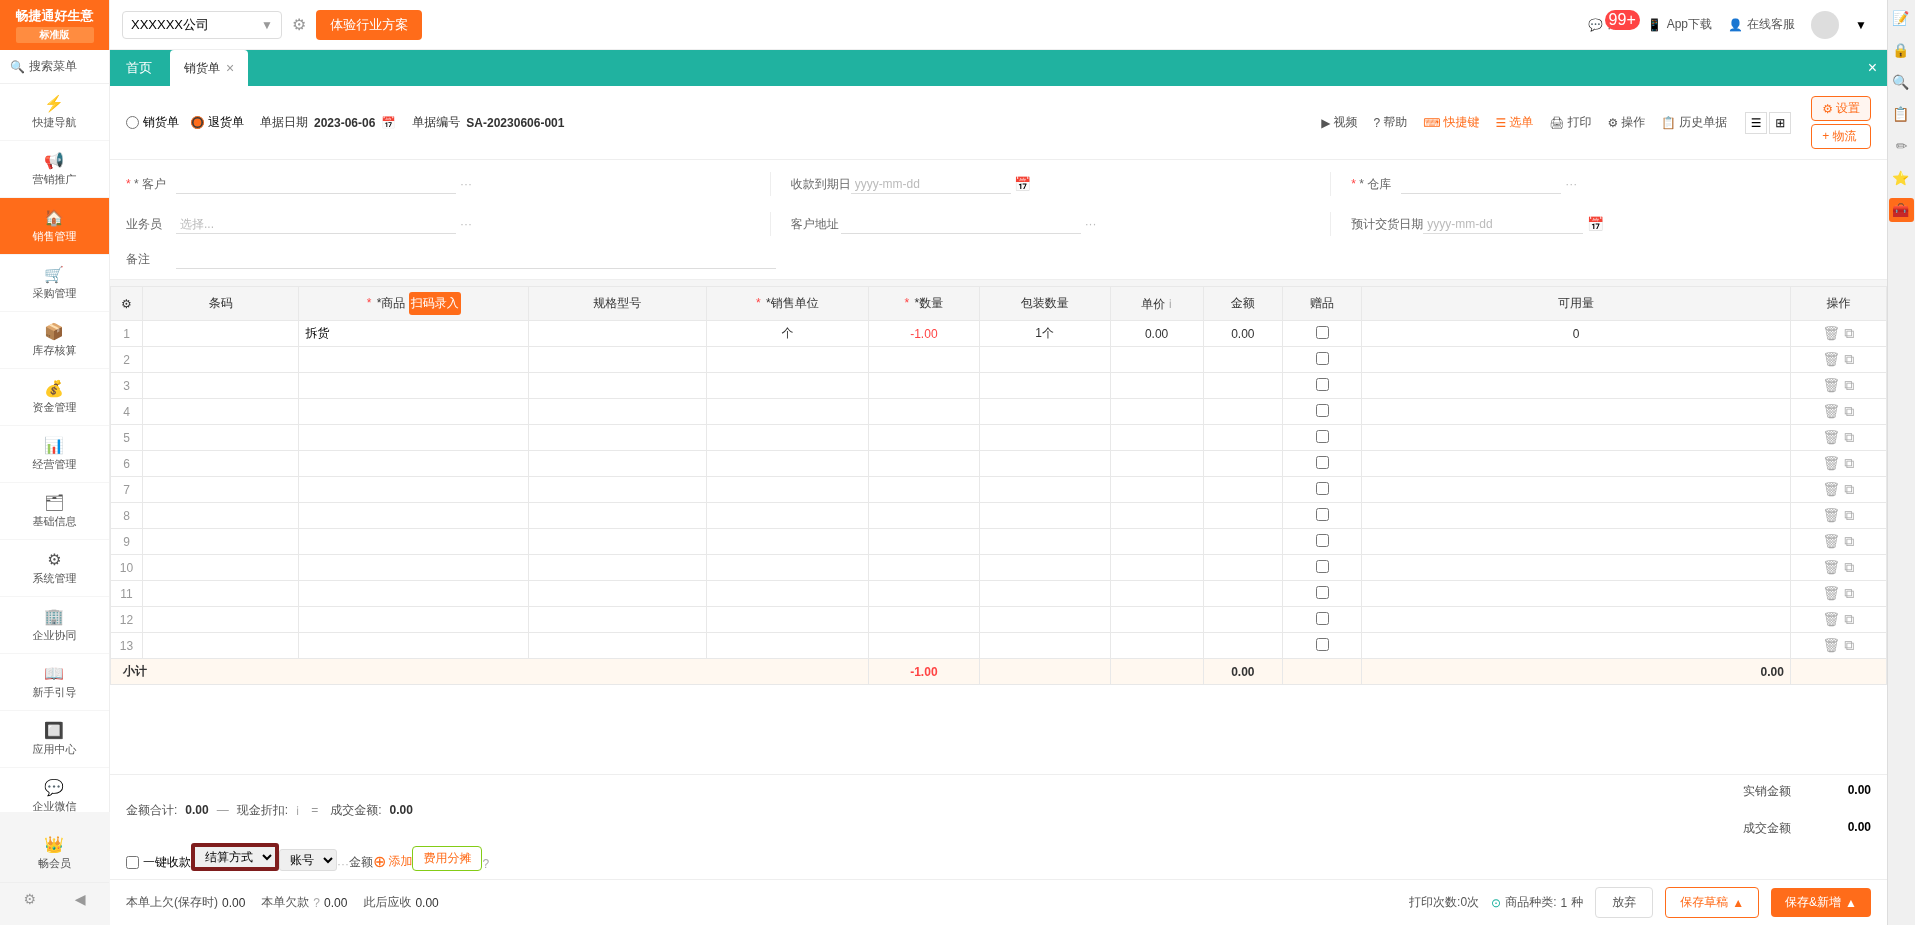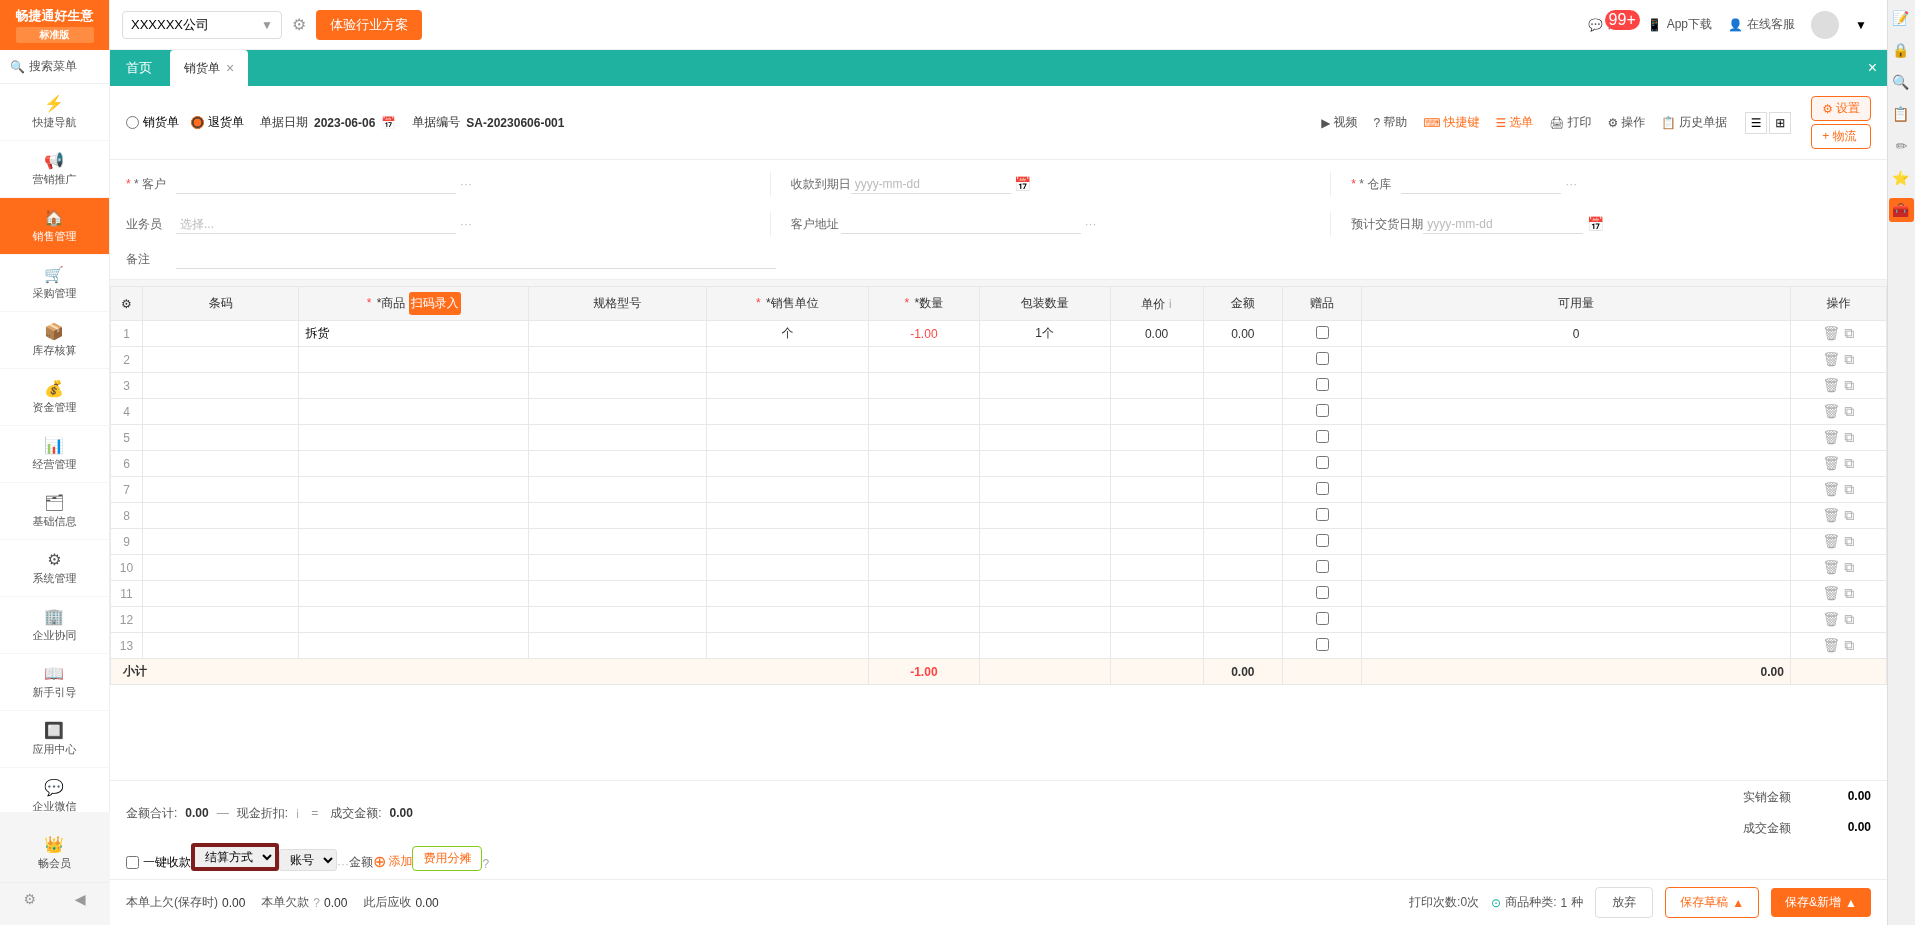--- a/index.html
+++ b/index.html
@@ -642,21 +642,21 @@
     <div class="form-footer">
       <div class="footer-row1">
         <span class="footer-label">金额合计:</span>
         <span class="footer-value">0.00</span>
         <span class="footer-dash">—</span>
         <span class="footer-label">现金折扣:</span>
         <span style="color:#aaa;cursor:pointer;">ℹ</span>
         <span class="footer-eq">=</span>
         <span class="footer-label">成交金额:</span>
         <span class="footer-value">0.00</span>
-        <div style="margin-left:auto;display:flex;flex-direction:column;gap:14px;">
+        <div style="margin-left:auto;display:flex;flex-direction:column;gap:20px;">
           <div style="display:flex;gap:20px;justify-content:flex-end;">
             <span style="color:#555;">实销金额</span>
             <span style="font-weight:bold;min-width:60px;text-align:right;">0.00</span>
           </div>
           <div style="display:flex;gap:20px;justify-content:flex-end;">
             <span style="color:#555;">成交金额</span>
             <span style="font-weight:bold;min-width:60px;text-align:right;">0.00</span>
           </div>
         </div>
       </div>

